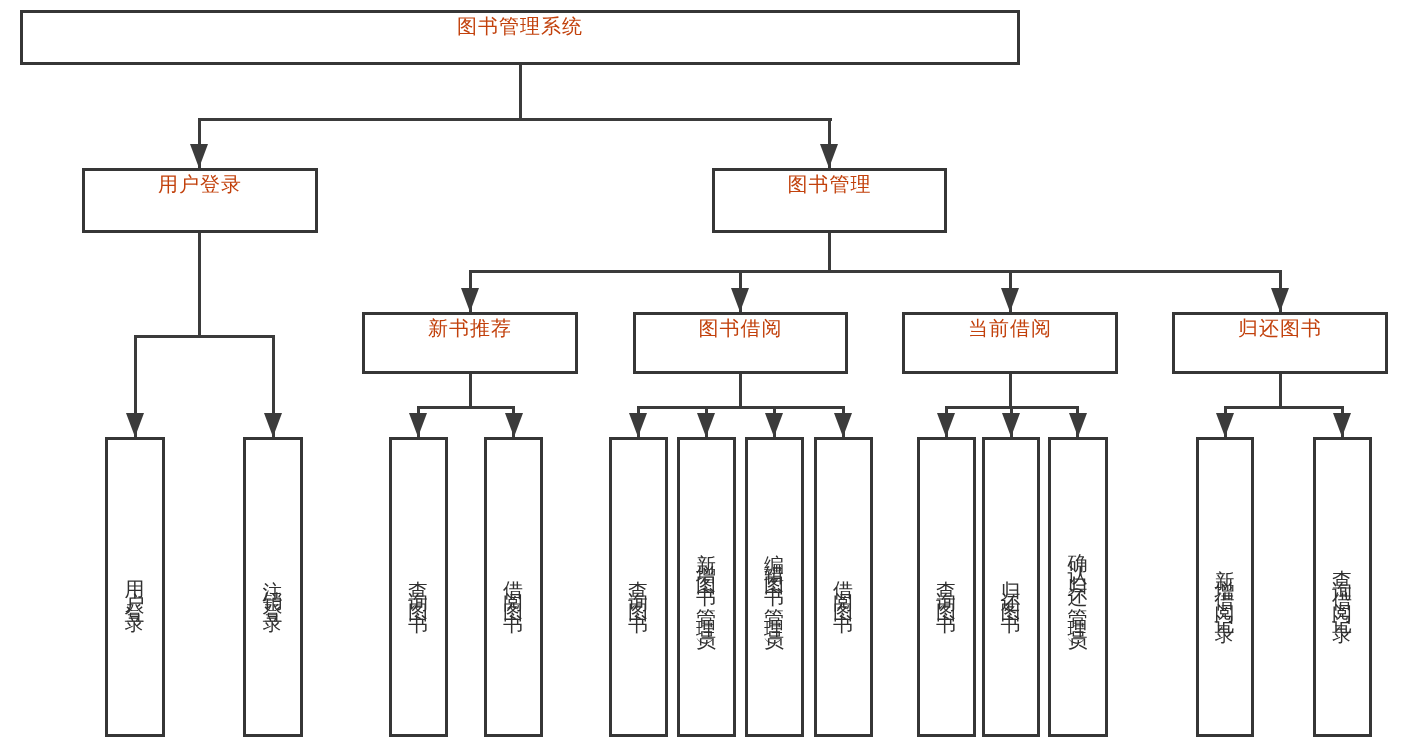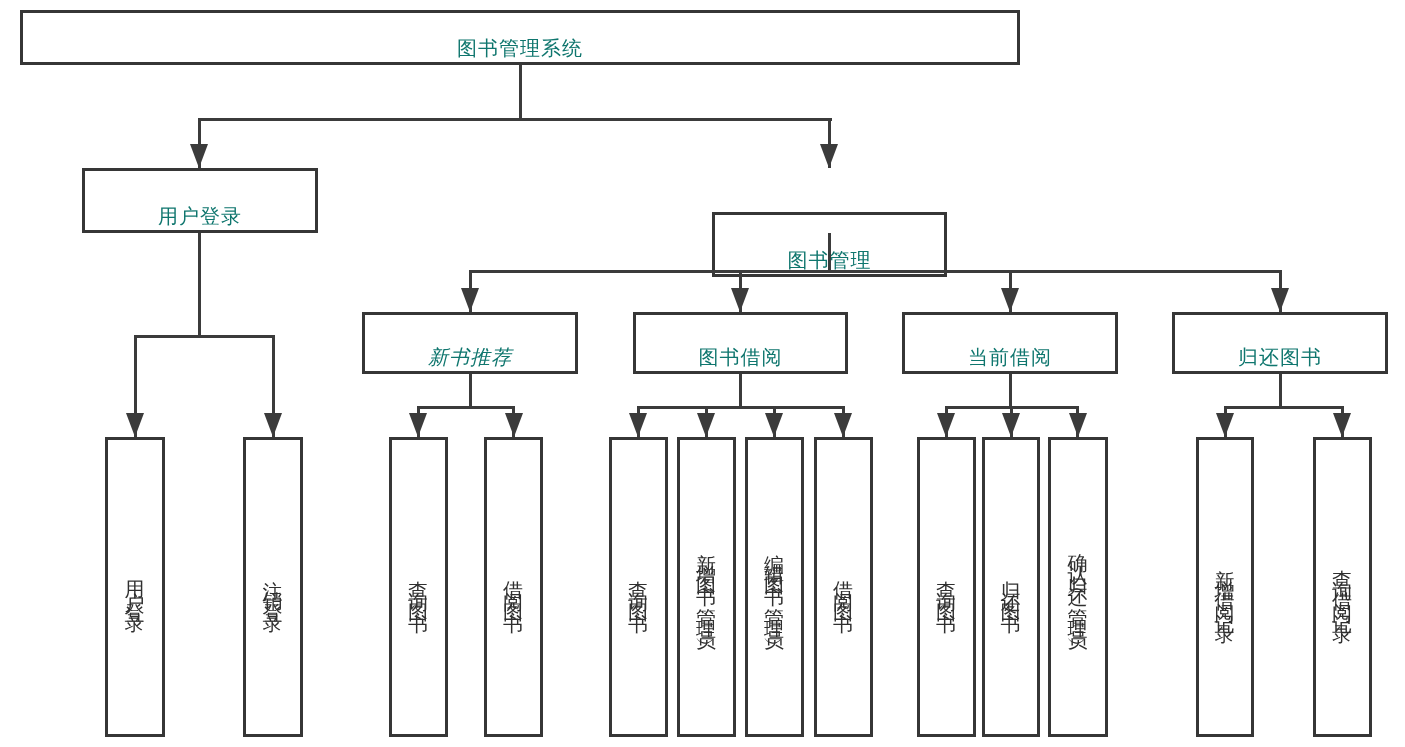--- a/index.html
+++ b/index.html
@@ -1,20 +1,20 @@
 <!DOCTYPE html>
 <html><head>
 <meta charset="utf-8">
 <style>
   html,body{margin:0;padding:0;background:#fff;}
   body{font-family:"DejaVu Sans","Liberation Sans",sans-serif;}
   .canvas{position:relative;width:1405px;height:747px;background:#ffffff;overflow:hidden;}
   .node{position:absolute;box-sizing:border-box;border:3px solid #363636;background:#ffffff;
-        display:flex;align-items:flex-end;justify-content:center;
-        font-size:20px;color:#0f766e;letter-spacing:1px;}
+        display:flex;align-items:flex-start;justify-content:center;
+        font-size:20px;color:#c2410c;letter-spacing:1px;}
   .vnode{position:absolute;box-sizing:border-box;border:3px solid #363636;background:#ffffff;
          display:flex;align-items:center;justify-content:center;color:#2f2f2f;}
   .vnode span{writing-mode:vertical-rl;text-orientation:mixed;line-height:1;
               font-size:20px;letter-spacing:11px;}
   .vl{position:absolute;width:3px;background:#3b3b3b;}
   .hl{position:absolute;height:3px;background:#3b3b3b;}
   .ar{position:absolute;width:0;height:0;
       border-left:9px solid transparent;border-right:9px solid transparent;
       border-top:24px solid #3b3b3b;}
   .watermark{position:absolute;left:1188px;top:716px;font-size:19px;color:#9e9e9e;
@@ -32,21 +32,21 @@
   <div class="vl" style="left:519px;top:65px;height:53px;"></div>
   <div class="hl" style="left:199px;top:118px;width:633px;"></div>
   <div class="vl" style="left:198px;top:118px;height:50px;"></div>
   <div class="ar" style="left:190px;top:144px;"></div>
   <div class="vl" style="left:828px;top:118px;height:50px;"></div>
   <div class="ar" style="left:820px;top:144px;"></div>
 
   <div class="node" style="left:82px;top:168px;width:236px;height:65px;">
     <span>用户登录</span>
   </div>
-  <div class="node" style="left:712px;top:168px;width:235px;height:65px;margin-top:44px;">
+  <div class="node" style="left:712px;top:168px;width:235px;height:65px;">
     <span>图书管理</span>
   </div>
 
   <div class="vl" style="left:198px;top:233px;height:102px;"></div>
   <div class="hl" style="left:134px;top:335px;width:141px;"></div>
   <div class="vl" style="left:134px;top:335px;height:102px;"></div>
   <div class="ar" style="left:126px;top:413px;"></div>
   <div class="vl" style="left:272px;top:335px;height:102px;"></div>
   <div class="ar" style="left:264px;top:413px;"></div>
 
@@ -54,21 +54,21 @@
   <div class="hl" style="left:470px;top:270px;width:811px;"></div>
   <div class="vl" style="left:469px;top:270px;height:42px;"></div>
   <div class="ar" style="left:461px;top:288px;"></div>
   <div class="vl" style="left:739px;top:270px;height:42px;"></div>
   <div class="ar" style="left:731px;top:288px;"></div>
   <div class="vl" style="left:1009px;top:270px;height:42px;"></div>
   <div class="ar" style="left:1001px;top:288px;"></div>
   <div class="vl" style="left:1279px;top:270px;height:42px;"></div>
   <div class="ar" style="left:1271px;top:288px;"></div>
 
-  <div class="node" style="left:362px;top:312px;width:216px;height:62px;font-style:italic;">
+  <div class="node" style="left:362px;top:312px;width:216px;height:62px;">
     <span>新书推荐</span>
   </div>
   <div class="node" style="left:902px;top:312px;width:216px;height:62px;">
     <span>当前借阅</span>
   </div>
   <div class="node" style="left:633px;top:312px;width:215px;height:62px;">
     <span>图书借阅</span>
   </div>
   <div class="node" style="left:1172px;top:312px;width:216px;height:62px;">
     <span>归还图书</span>

